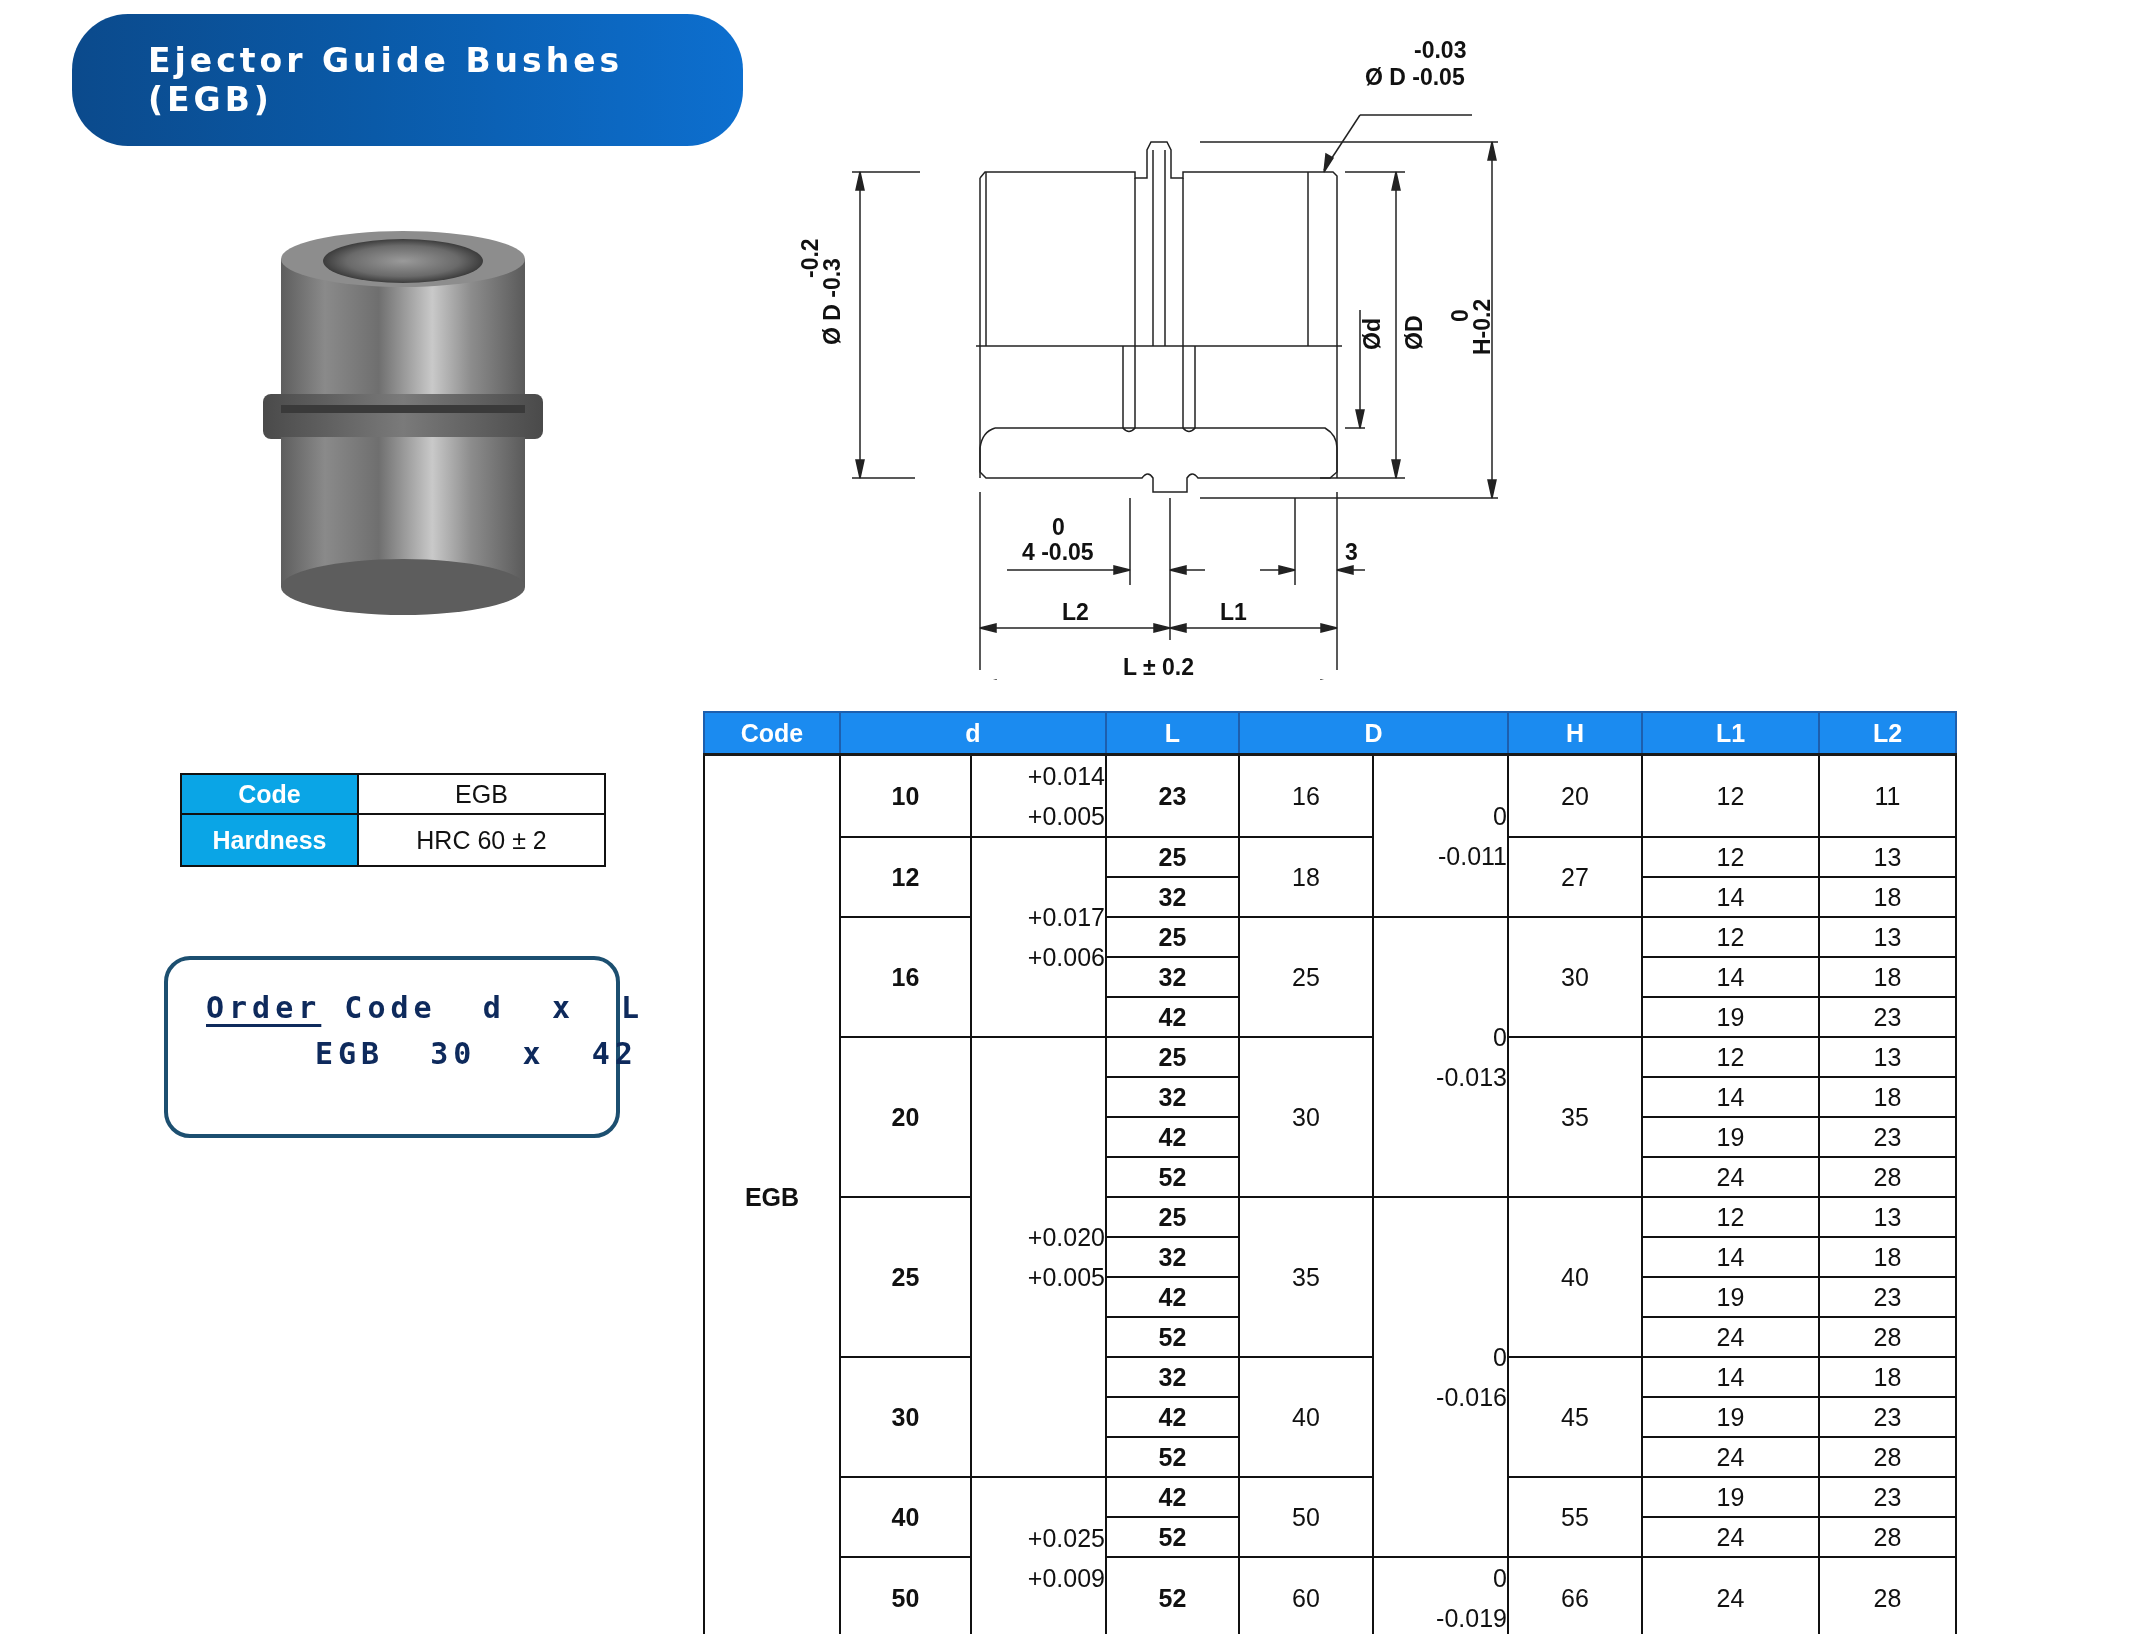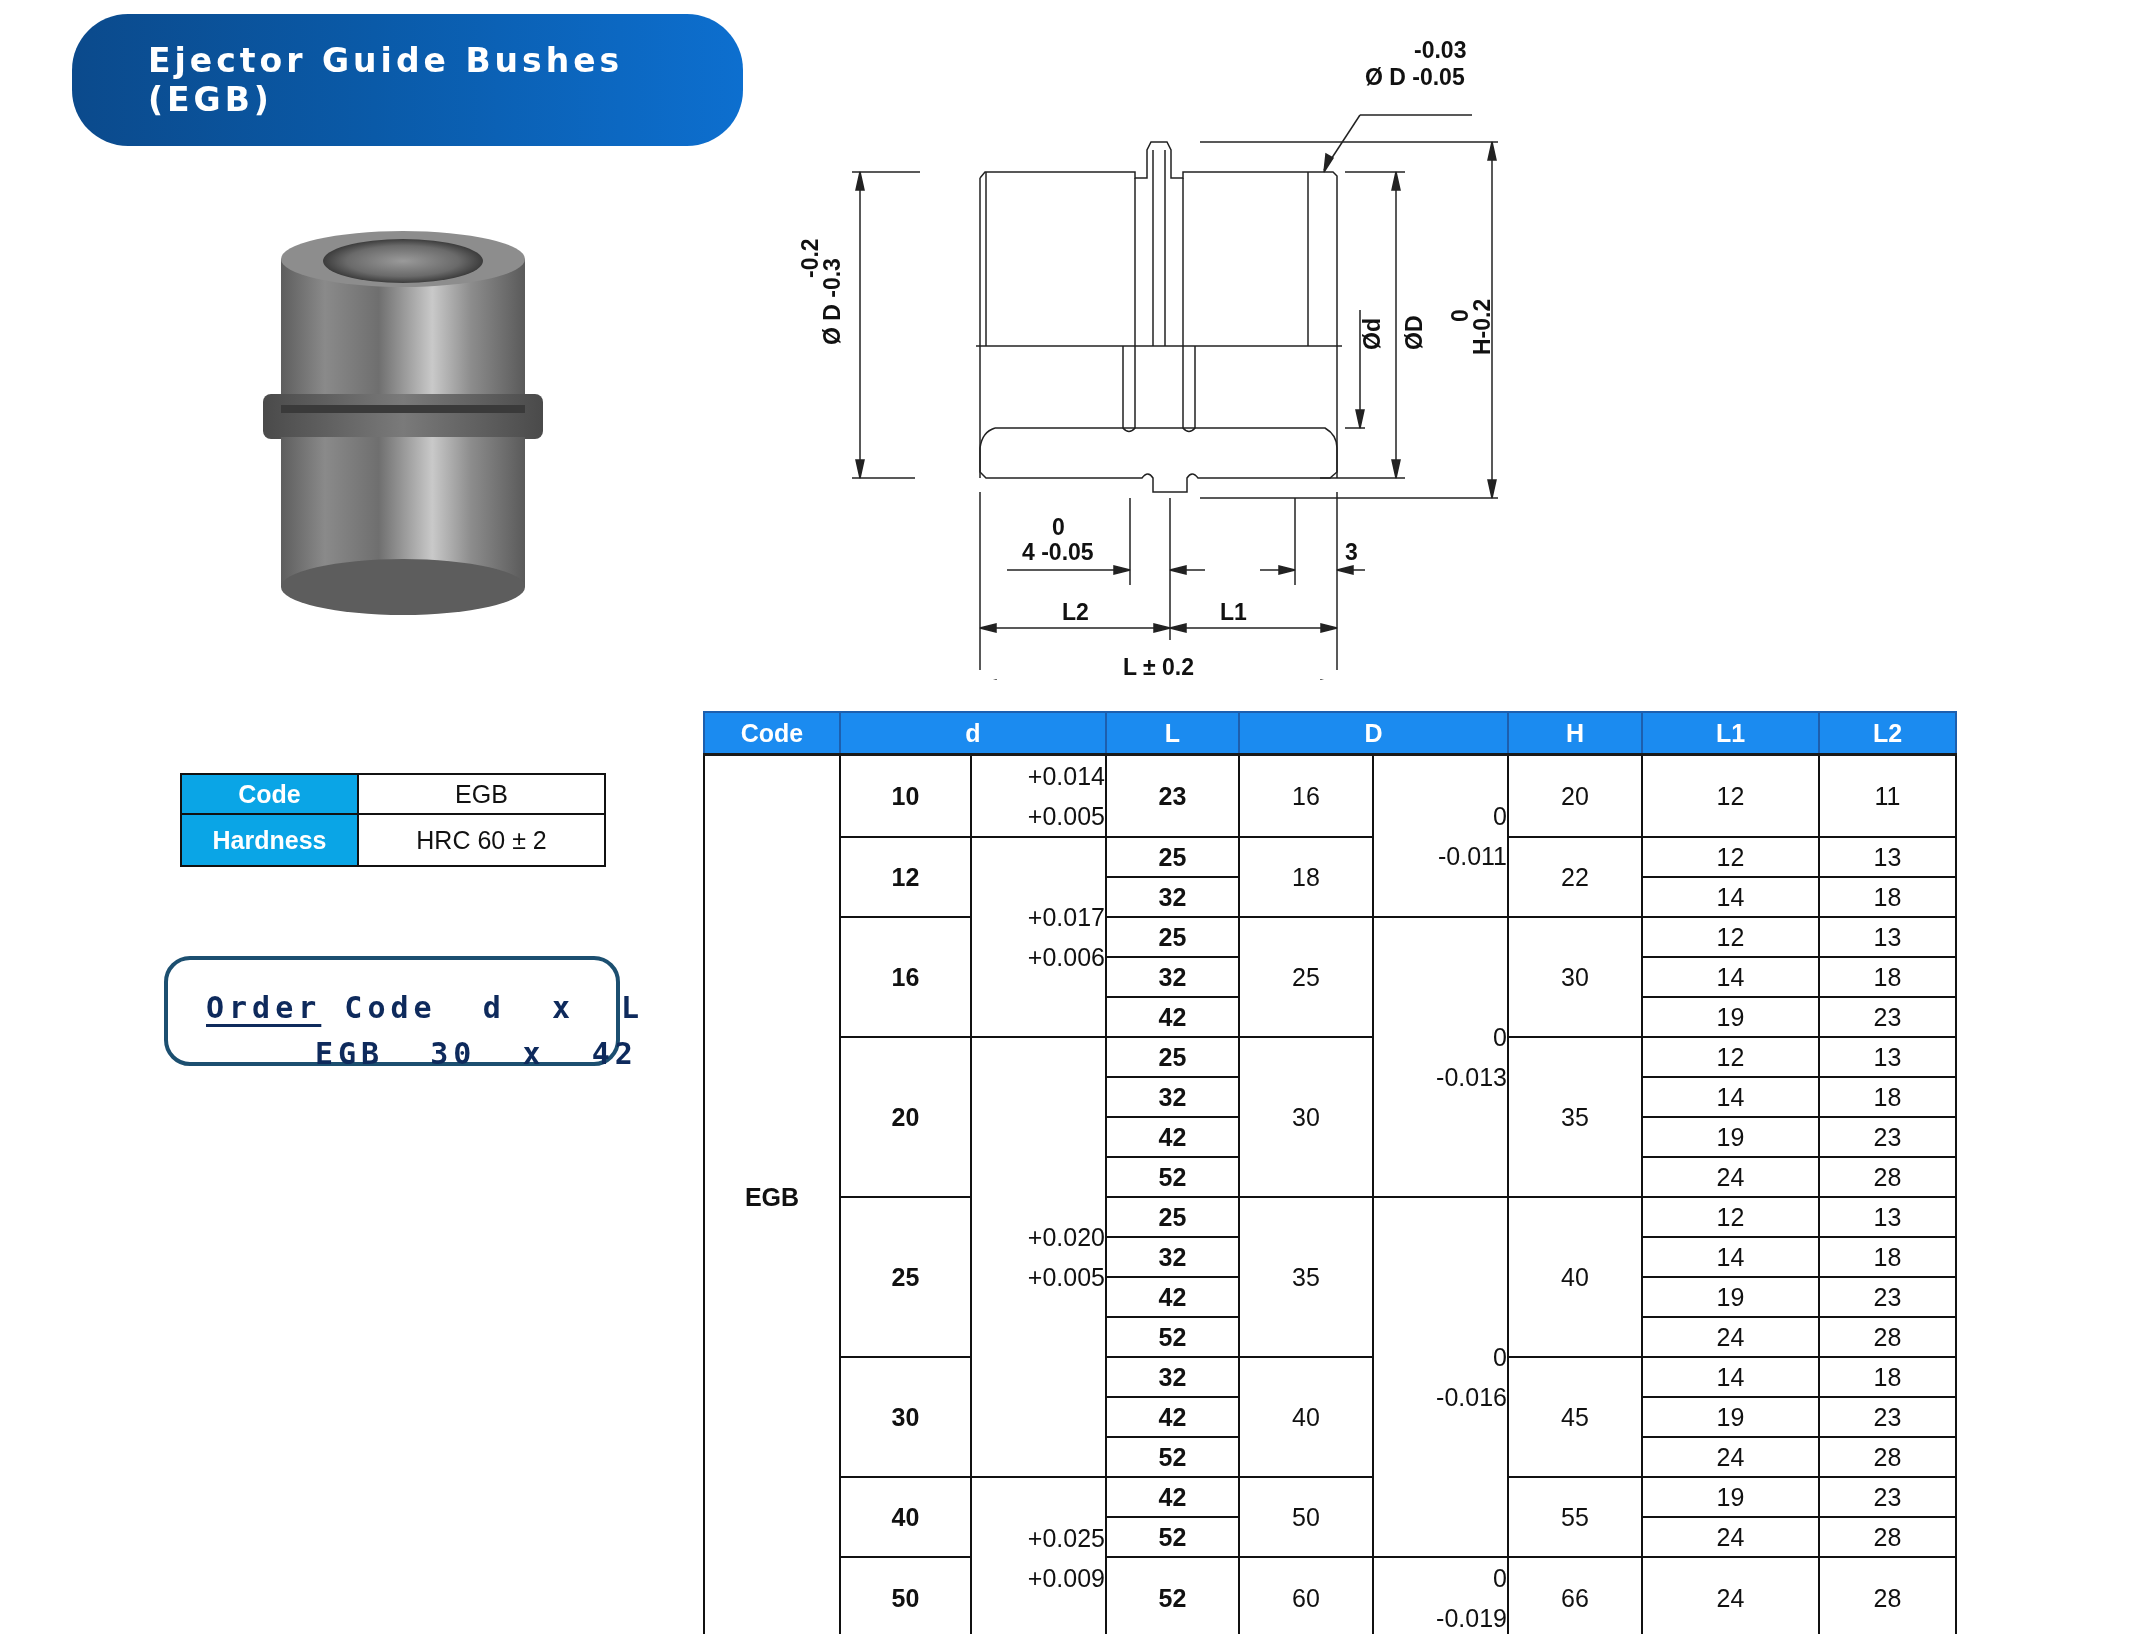--- a/index.html
+++ b/index.html
@@ -20,21 +20,21 @@
   .drawing text { font-family:"Liberation Sans", sans-serif; font-weight:bold; fill:#111; }
 
   
   .spec { left:180px; top:773px; border-collapse:collapse; }
   .spec td { border:2px solid #111; height:38px; font-size:25px; text-align:center; padding:0; }
   .spec td.k { background:#0aa5e6; color:#fff; font-weight:bold; width:175px; }
   .spec td.v { width:245px; color:#111; }
   .spec tr.tall td { height:50px; }
 
   
-  .order { left:164px; top:956px; width:456px; height:110px; border:4px solid #1c4f70; border-radius:26px; box-sizing:border-box; }
+  .order { left:164px; top:956px; width:456px; height:182px; border:4px solid #1c4f70; border-radius:26px; box-sizing:border-box; }
   .order .line { position:absolute; font-family:"DejaVu Sans Mono", monospace; font-weight:bold; color:#0e2a5c; font-size:30px; letter-spacing:5px; white-space:pre; }
   .order .l1 { left:38px; top:30px; }
   .order .l2 { left:147px; top:76px; }
   .order .u { text-decoration:underline; text-underline-offset:6px; }
 
   
   .main { left:703px; top:711px; width:1252px; border-collapse:collapse; table-layout:fixed; }
   .main th { background:#1b8bf0; color:#fff; font-weight:bold; font-size:25px; height:40px; border:2px solid #1d5fae; border-bottom:3px solid #1a1a1a; padding:0; }
   .main td { border:2px solid #111; text-align:center; font-size:25px; padding:0; height:38px; vertical-align:middle; }
   .main td.b { font-weight:bold; }
@@ -227,21 +227,21 @@
     </tr>
 
     <tr>
       <td class="b" rowspan="2">12</td>
       <td class="tol" rowspan="5">
           <div>+0.017</div>
           <div>+0.006</div>
         </td>
       <td class="b">25</td>
       <td rowspan="2">18</td>
-      <td rowspan="2">22</td>
+      <td rowspan="2">27</td>
       <td>12</td>
       <td>13</td>
     </tr>
     <tr>
       <td class="b">32</td>
       <td>14</td>
       <td>18</td>
     </tr>
 
     <tr>

